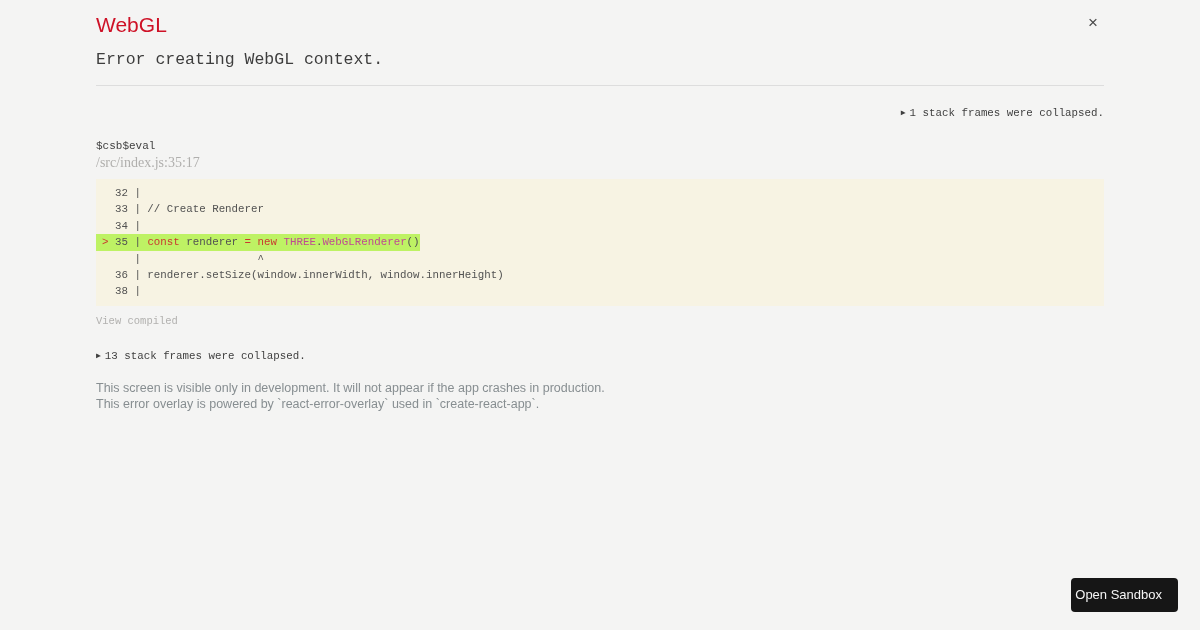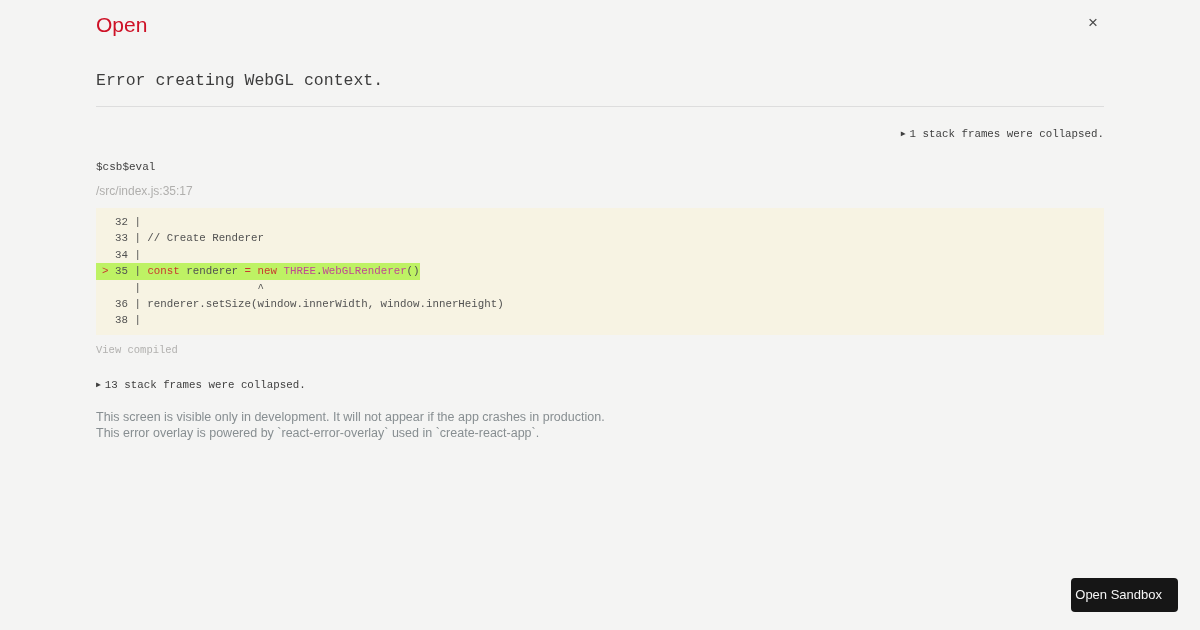--- a/index.html
+++ b/index.html
@@ -33,21 +33,21 @@
     font-size: 17px;
     line-height: 17px;
     color: #4a4a4a;
     background: none;
     border: none;
     cursor: pointer;
     font-family: "Liberation Sans", sans-serif;
   }
   
   .message {
-    margin-top: 33px;
+    margin-top: 12px;
     font-family: "Liberation Mono", monospace;
     font-size: 16.5px;
     line-height: 20px;
     color: #3d3d3d;
     white-space: pre;
   }
   .divider {
     margin-top: 15px;
     border: none;
     border-top: 1px solid #dddddd;
@@ -72,23 +72,23 @@
   }
   
   .frame-fn {
     margin-top: 18px;
     font-family: "Liberation Mono", monospace;
     font-size: 11px;
     line-height: 14px;
     color: #3f3f3f;
   }
   .frame-loc {
-    margin-top: 11px;
-    font-family: Liberation Sans, sans-serif;
-    font-size: 12px;
+    margin-top: 3px;
+    font-family: Liberation Serif, serif;
+    font-size: 14px;
     line-height: 13px;
     color: #b0afad;
   }
   
   .code-block {
     margin-top: 10px;
     background: #f7f3e3;
     border-radius: 0;
     padding: 6px 10px 6px 6px;
     overflow: hidden;
@@ -138,21 +138,21 @@
     font-size: 13px;
     cursor: pointer;
   }
 </style>
 </head>
 <body>
 
 <div class="container">
 
   <div class="header">
-    <div class="title">Open</div>
+    <div class="title">WebGL</div>
     <button class="close-btn">×</button>
   </div>
 
   <div class="message">Error creating WebGL context.</div>
 
   <hr class="divider">
 
   <div class="collapse-row top"><span class="arrow">▶</span><span>1 stack frames were collapsed.</span></div>
 
   <div class="frame-fn">$csb$eval</div>

